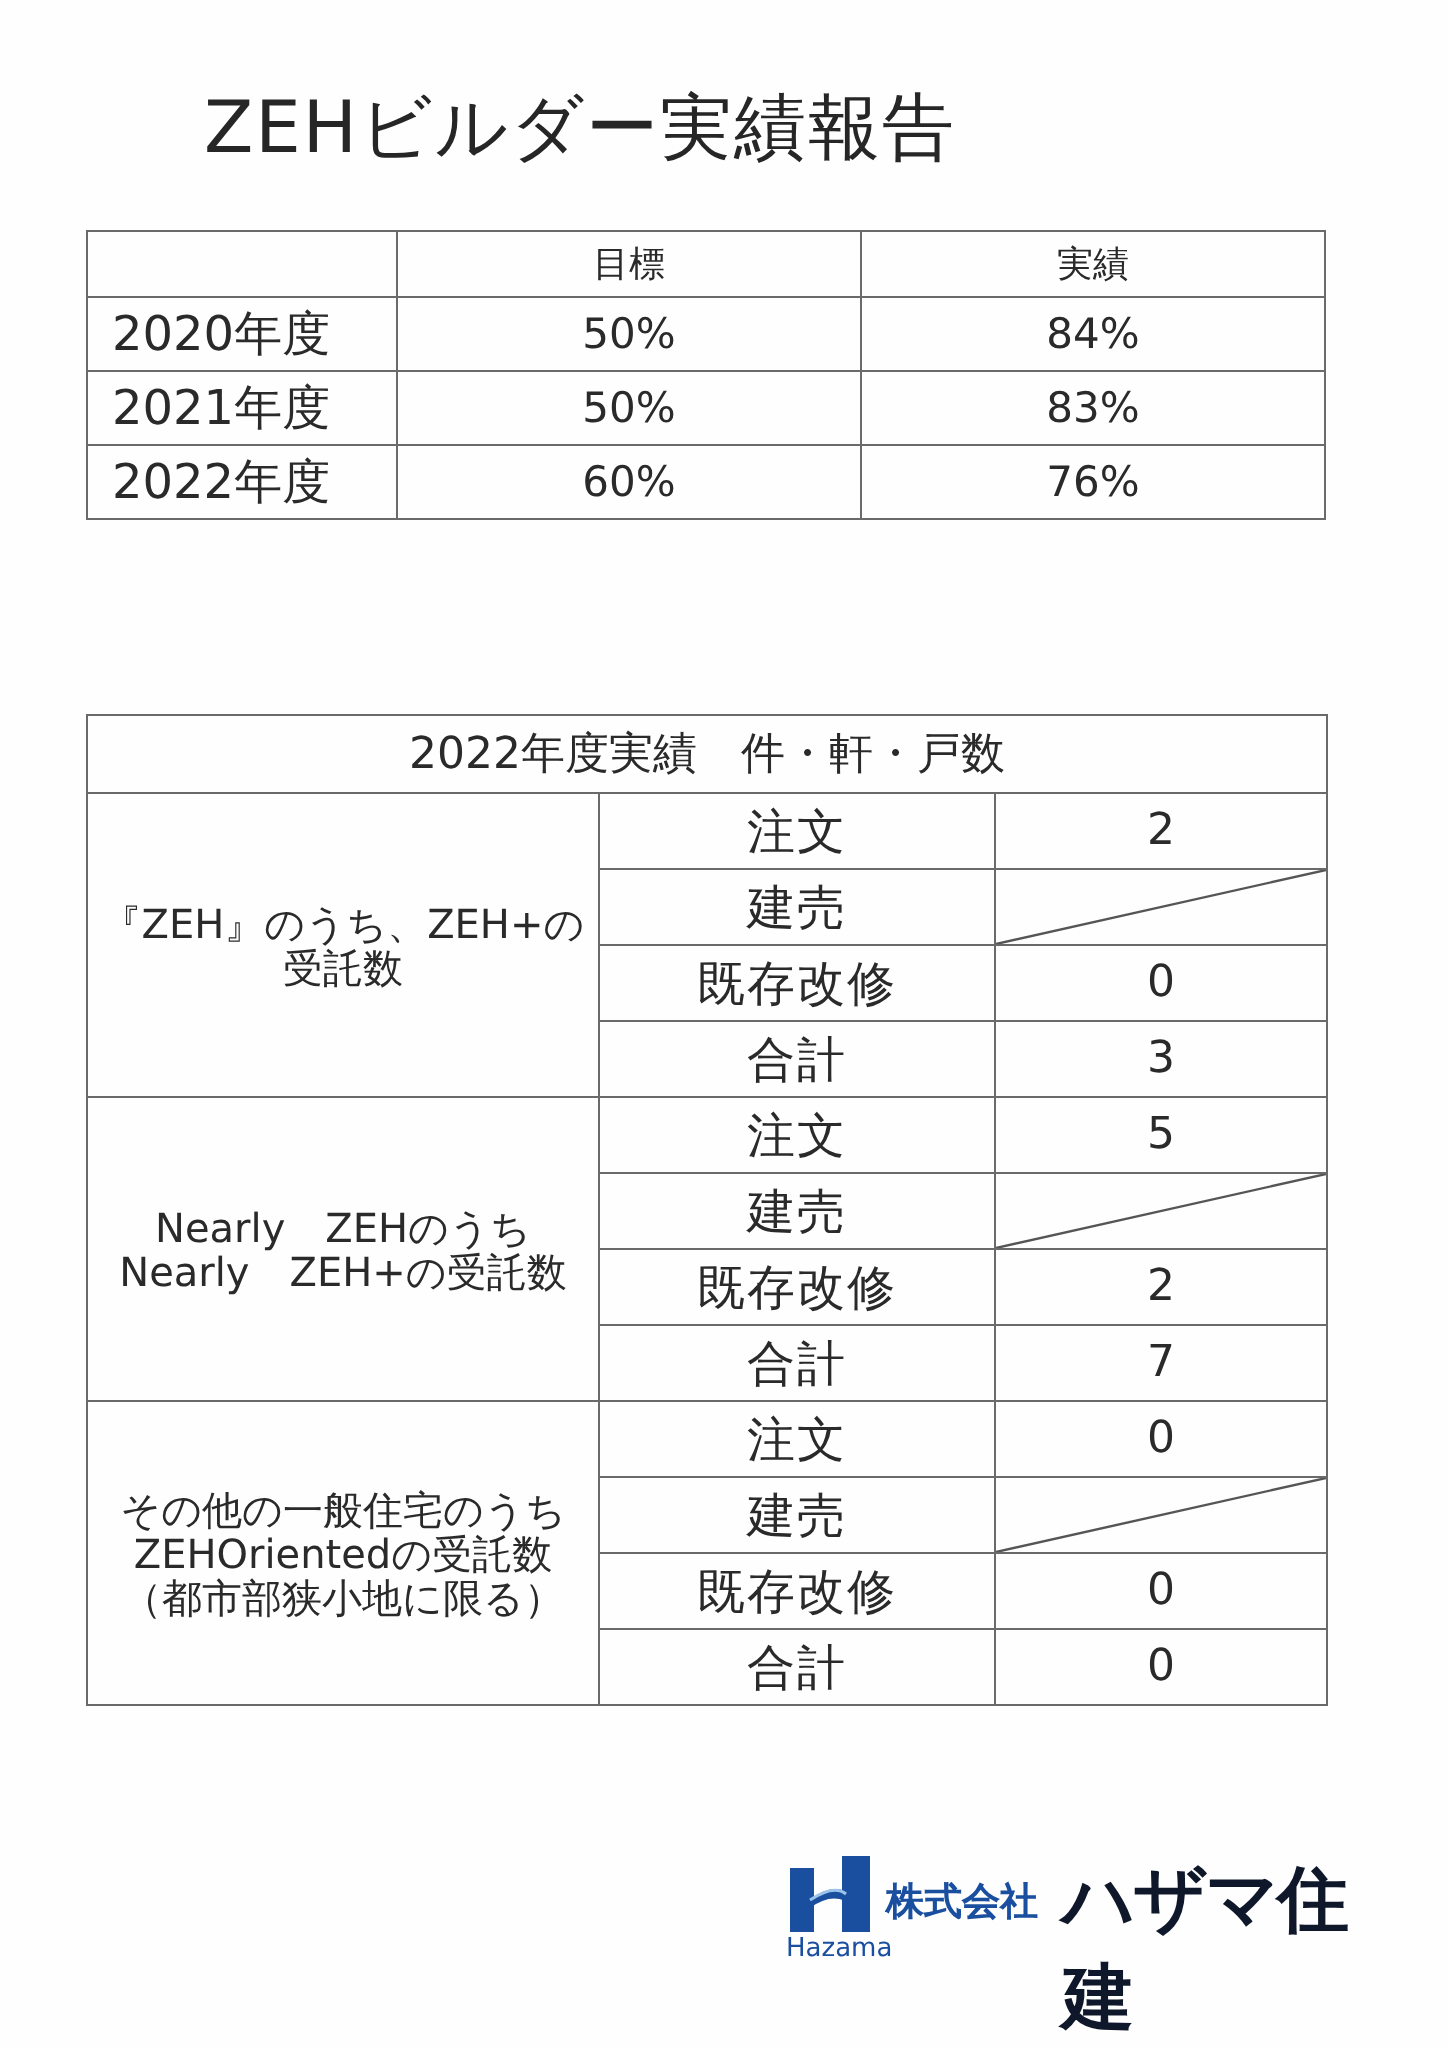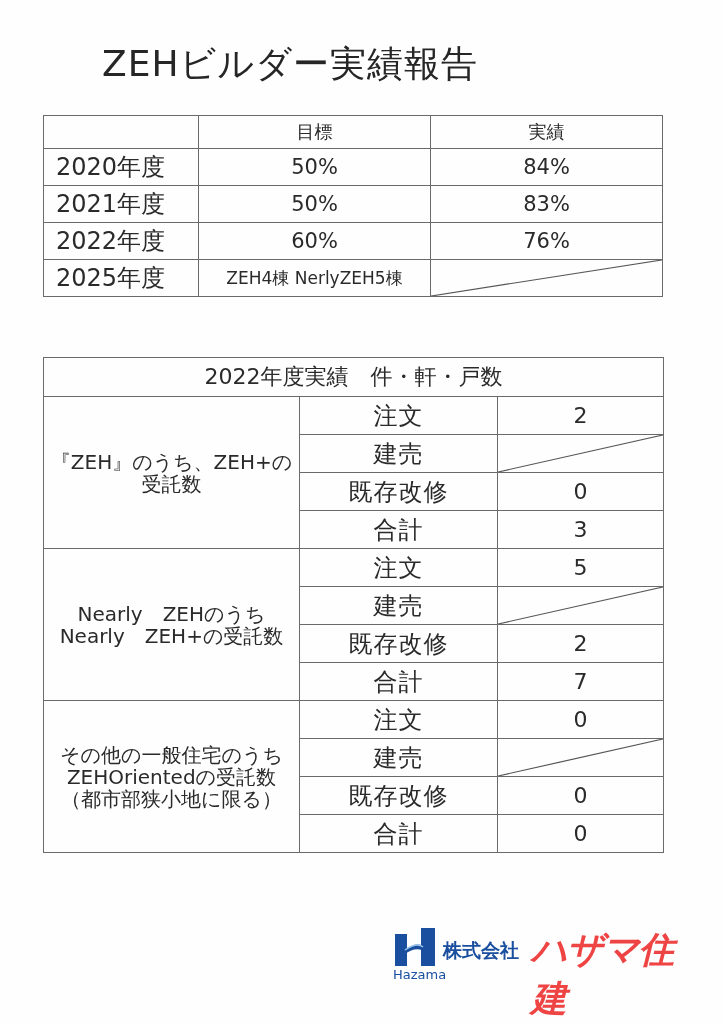--- a/index.html
+++ b/index.html
@@ -16,21 +16,21 @@
   #t2{left:43px;top:357px;width:620px;}
   #t2 .cap td{height:38px;font-size:22px;}
   #t2 td{height:37px;}
   #t2 .grp{font-size:20px;line-height:22px;}
   #t2 .kind{font-size:24px;letter-spacing:1px;}
   #t2 .num{font-size:22px;}
   .diag{position:absolute;left:0;top:0;width:100%;height:100%;}
   .logo{position:absolute;left:393px;top:928px;width:300px;height:50px;}
   .logo-mark{position:absolute;left:0;top:0;width:44px;height:44px;}
   .logo-co{position:absolute;left:50px;top:10px;font-size:19px;font-weight:bold;color:#1a4fa0;letter-spacing:0px;}
-  .logo-name{position:absolute;left:138px;top:-2px;font-size:36px;font-weight:bold;font-style:italic;color:#ef4444;letter-spacing:-1px;}
+  .logo-name{position:absolute;left:138px;top:-2px;font-size:36px;font-weight:bold;color:#0f172a;letter-spacing:-1px;}
   .logo-sub{position:absolute;left:0;top:39px;font-size:13px;color:#1a4fa0;}
 </style>
 </head>
 <body>
 
 <div class="title">ZEHビルダー実績報告</div>
 
 <table id="t1">
   <colgroup>
       <col style="width:155px">
@@ -50,29 +50,20 @@
   </tr>
   <tr>
     <td class="year">2021年度</td>
     <td class="val">50%</td>
     <td class="val">83%</td>
   </tr>
   <tr>
     <td class="year">2022年度</td>
     <td class="val">60%</td>
     <td class="val">76%</td>
-  </tr>
-  <tr>
-    <td class="year">2025年度</td>
-    <td class="small">ZEH4棟 NerlyZEH5棟</td>
-    <td>
-      <svg class="diag" viewBox="0 0 100 100" preserveAspectRatio="none">
-            <line x1="0" y1="100" x2="100" y2="0" stroke="#555" stroke-width="1.2" vector-effect="non-scaling-stroke"></line>
-          </svg>
-    </td>
   </tr>
 </tbody>
   </table>
 
 <table id="t2">
   <colgroup>
       <col style="width:256px">
       <col style="width:198px">
       <col style="width:166px">
     </colgroup>

